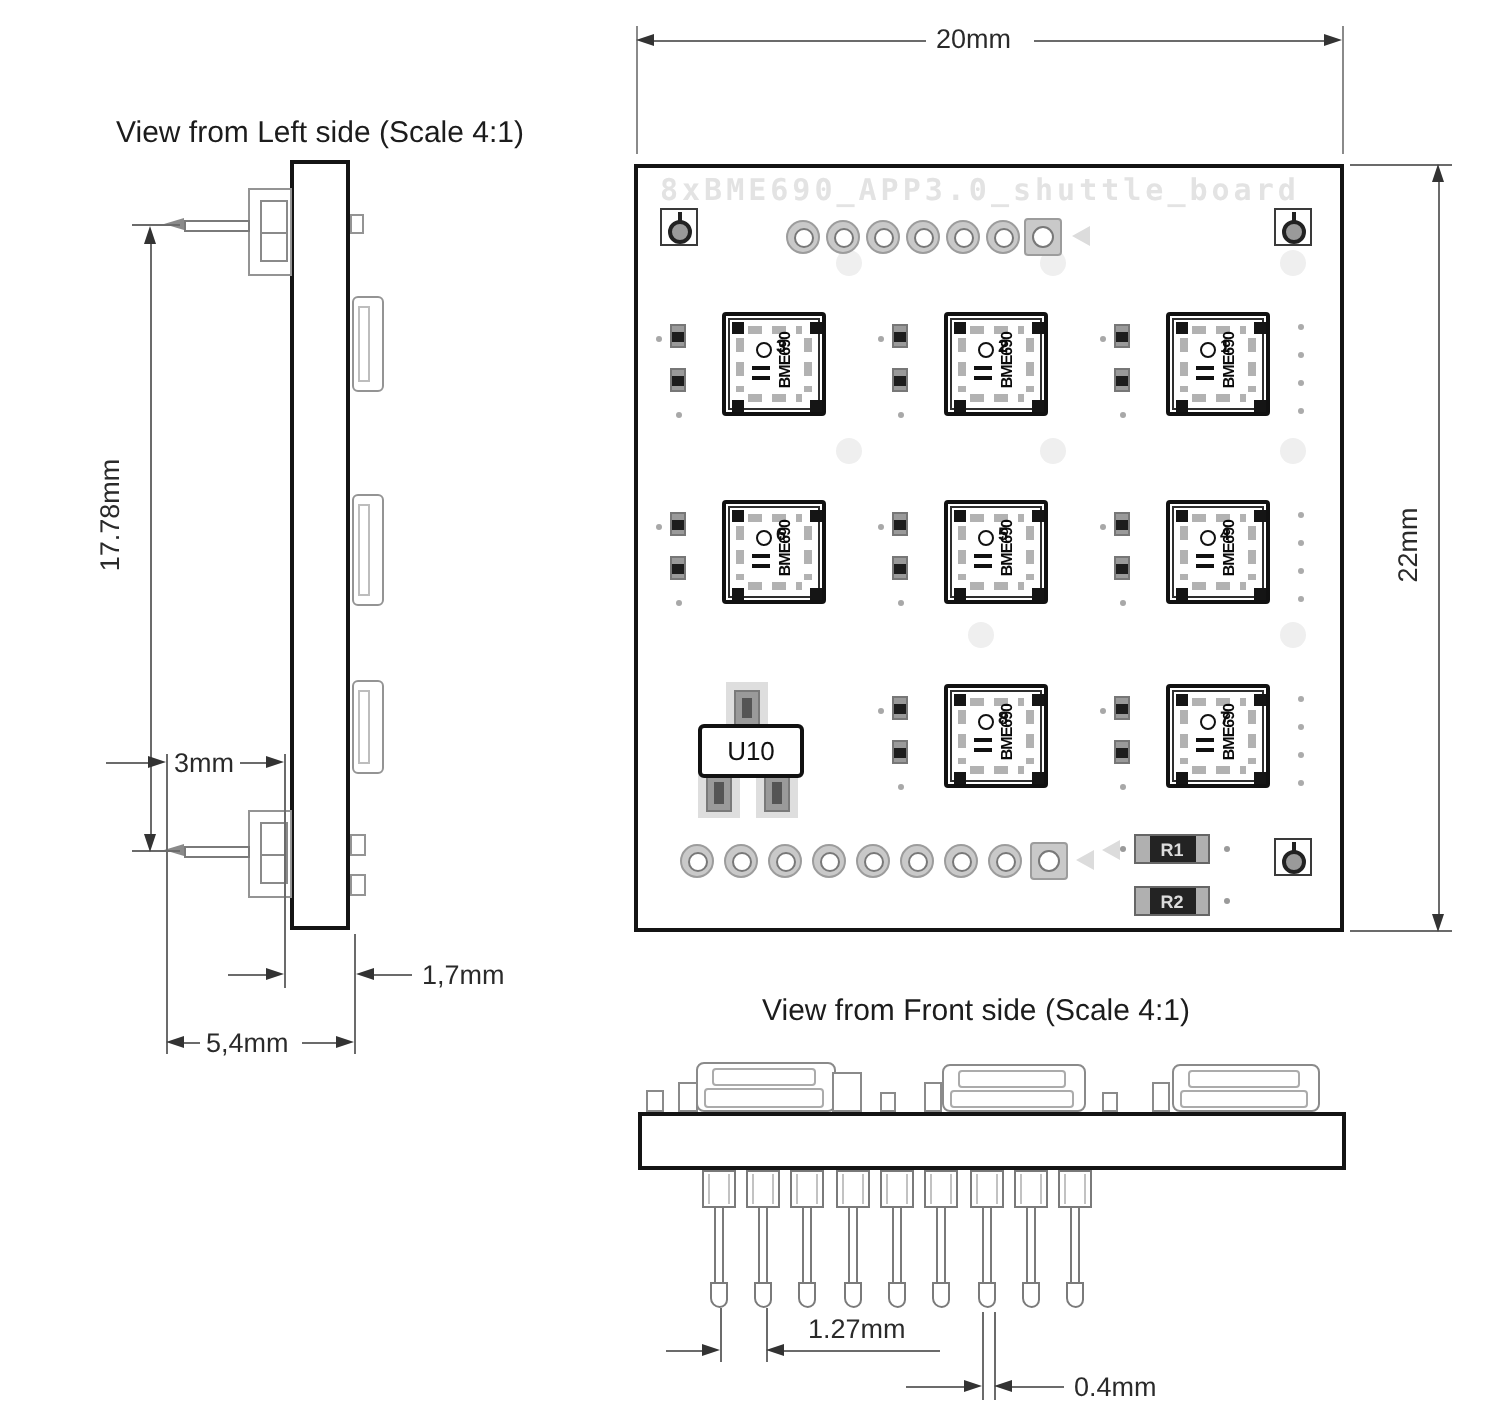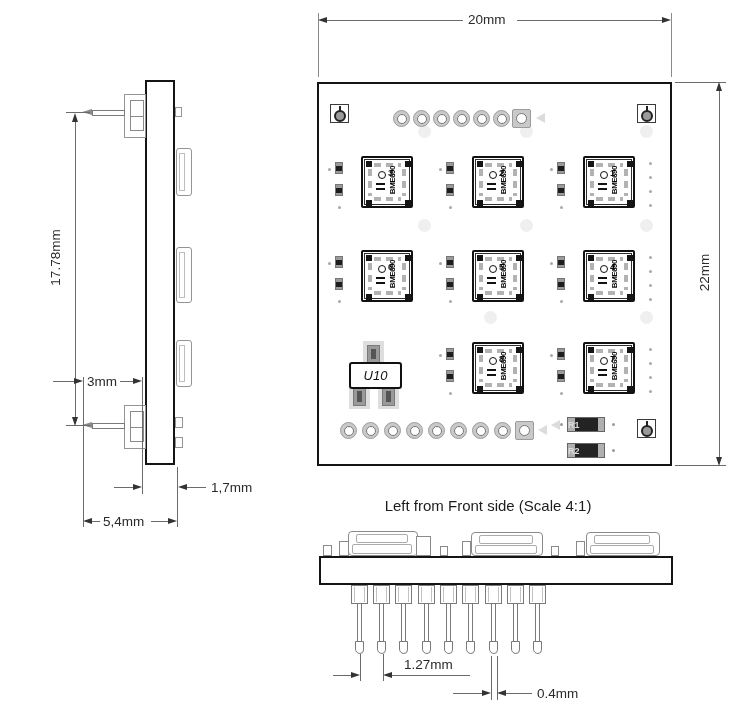--- a/index.html
+++ b/index.html
@@ -56,21 +56,21 @@
   .pgroup{width:12px;}
   .pcomp{position:absolute;width:8px;height:12px;border:1px solid #777;box-sizing:border-box;
          background:linear-gradient(180deg,#9a9a9a 0 3px,#1d1d1d 3px 8px,#9a9a9a 8px 12px);}
   .pgroup::before{content:"";position:absolute;left:-7px;top:6px;width:3px;height:3px;border-radius:50%;background:#a8a8a8;}
   .pgroup::after{content:"";position:absolute;left:3px;top:44px;width:3px;height:3px;border-radius:50%;background:#a8a8a8;}
   .dotcol{width:3px;height:3px;border-radius:50%;background:#ababab;box-shadow:0 14px #ababab,0 28px #ababab,0 42px #ababab;}
   .fcirc{width:13px;height:13px;border-radius:50%;background:#efefef;}
   
   .res{width:38px;height:15px;border:1px solid #666;box-sizing:border-box;
        background:linear-gradient(90deg,#b0b0b0 0 7px,#232323 7px 30px,#b0b0b0 30px 38px);
-       color:#dcdcdc;font-size:9px;font-weight:700;display:flex;align-items:center;}
+       color:#dcdcdc;font-size:9px;font-weight:700;display:flex;align-items:center;justify-content:center;}
   .rdot{width:3px;height:3px;border-radius:50%;background:#9a9a9a;}
   
   .u10body{border:2.5px solid #111;border-radius:3px;background:#fff;box-sizing:border-box;
            display:flex;align-items:center;justify-content:center;font-size:13px;color:#111;}
   .u10pad{background:#9a9a9a;border:1px solid #7a7a7a;box-sizing:border-box;}
   .u10pad::after{content:"";position:absolute;left:3px;right:3px;top:3px;bottom:3px;background:#555;}
   .halo{background:#dedede;}
   
   .cout{border:1px solid #949494;background:#fff;box-sizing:border-box;}
   .cin{border:1px solid #8a8a8a;background:#fff;box-sizing:border-box;}
@@ -90,20 +90,21 @@
   .ph::before{content:"";position:absolute;left:2px;top:1px;bottom:1px;width:1px;background:#c2c2c2;}
   .ph::after{content:"";position:absolute;right:2px;top:1px;bottom:1px;width:1px;background:#c2c2c2;}
   .pr{left:6px;top:19px;width:5px;height:40px;border-left:1px solid #7a7a7a;border-right:1px solid #7a7a7a;background:#fff;}
   .pb{left:4px;top:56px;width:9px;height:13px;border:1px solid #7a7a7a;border-radius:0 0 5px 6px;background:#fff;}
 </style>
 </head>
 <body>
 
 <div id="canvas">
 
+  <div class="abs title" style="left:160px;top:58px;">View from Left side (Scale 4:1)</div>
 
   <div class="abs board" style="left:145px;top:80px;width:30px;height:385px;"></div>
 
   <div class="abs cout" style="left:124px;top:94px;width:22px;height:44px;"></div>
   <div class="abs cin" style="left:130px;top:100px;width:14px;height:31px;"></div>
   <div class="abs lrod" style="left:92px;top:110px;width:33px;height:6px;"></div>
   <div class="abs ltip" style="left:82px;top:109px;"></div>
 
   <div class="abs cout" style="left:124px;top:405px;width:22px;height:44px;"></div>
   <div class="abs cin" style="left:130px;top:411px;width:14px;height:31px;"></div>
@@ -149,20 +150,21 @@
   <div class="abs vl" style="left:671px;top:13px;height:64px;"></div>
   <div class="abs al" style="left:318px;top:16.5px;"></div>
   <div class="abs hl" style="left:327px;top:20px;width:136px;"></div>
   <div class="abs dimtext" style="left:468px;top:12px;">20mm</div>
   <div class="abs hl" style="left:517px;top:20px;width:145px;"></div>
   <div class="abs ar" style="left:662px;top:16.5px;"></div>
 
 
   <div class="abs board" style="left:317px;top:82px;width:355px;height:384px;"></div>
 
+  <div class="abs silk" style="left:330px;top:86px;">8xBME690_APP3.0_shuttle_board</div>
 
   <div class="abs fcirc" style="left:418px;top:125px;"></div>
   <div class="abs fcirc" style="left:520px;top:125px;"></div>
   <div class="abs fcirc" style="left:640px;top:125px;"></div>
   <div class="abs fcirc" style="left:418px;top:219px;"></div>
   <div class="abs fcirc" style="left:520px;top:219px;"></div>
   <div class="abs fcirc" style="left:640px;top:219px;"></div>
   <div class="abs fcirc" style="left:484px;top:311px;"></div>
   <div class="abs fcirc" style="left:640px;top:311px;"></div>
 
@@ -320,21 +322,21 @@
   <div class="abs dotcol" style="left:649px;top:162px;"></div>
   <div class="abs dotcol" style="left:649px;top:256px;"></div>
   <div class="abs dotcol" style="left:649px;top:348px;"></div>
 
   <div class="abs halo" style="left:363px;top:341px;width:21px;height:22px;"></div>
   <div class="abs halo" style="left:349px;top:386px;width:21px;height:23px;"></div>
   <div class="abs halo" style="left:378px;top:386px;width:21px;height:23px;"></div>
   <div class="abs u10pad" style="left:367px;top:345px;width:13px;height:18px;"></div>
   <div class="abs u10pad" style="left:353px;top:387px;width:13px;height:19px;"></div>
   <div class="abs u10pad" style="left:382px;top:387px;width:13px;height:19px;"></div>
-  <div class="abs u10body" style="left:349px;top:362px;width:53px;height:27px;font-style:italic;">
+  <div class="abs u10body" style="left:349px;top:362px;width:53px;height:27px;">
     <span>U10</span>
   </div>
 
   <div class="abs hole" style="left:340px;top:422px;"></div>
   <div class="abs hole" style="left:362px;top:422px;"></div>
   <div class="abs hole" style="left:384px;top:422px;"></div>
   <div class="abs hole" style="left:406px;top:422px;"></div>
   <div class="abs hole" style="left:428px;top:422px;"></div>
   <div class="abs hole" style="left:450px;top:422px;"></div>
   <div class="abs hole" style="left:472px;top:422px;"></div>
@@ -353,21 +355,21 @@
   <div class="abs rdot" style="left:612px;top:423px;"></div>
   <div class="abs rdot" style="left:612px;top:449px;"></div>
 
   <div class="abs hl" style="left:675px;top:82px;width:51px;"></div>
   <div class="abs hl" style="left:675px;top:465px;width:51px;"></div>
   <div class="abs au" style="left:715.5px;top:82px;"></div>
   <div class="abs dvl" style="left:719px;top:91px;height:366px;"></div>
   <div class="abs ad" style="left:715.5px;top:457px;"></div>
   <div class="abs dimtext rot" style="left:674px;top:265px;width:60px;">22mm</div>
 
-  <div class="abs title" style="left:488px;top:497px;">Left from Front side (Scale 4:1)</div>
+  <div class="abs title" style="left:488px;top:497px;">View from Front side (Scale 4:1)</div>
 
   <div class="abs stub" style="left:323px;top:545px;width:9px;height:11px;"></div>
   <div class="abs stub" style="left:339px;top:541px;width:10px;height:15px;"></div>
   <div class="abs pkg" style="left:348px;top:531px;width:70px;height:25px;"></div>
   <div class="abs pkgin" style="left:356px;top:534px;width:52px;height:9px;"></div>
   <div class="abs pkgin" style="left:352px;top:544px;width:60px;height:10px;"></div>
   <div class="abs stub" style="left:416px;top:536px;width:15px;height:20px;"></div>
   <div class="abs stub" style="left:440px;top:546px;width:8px;height:10px;"></div>
   <div class="abs stub" style="left:462px;top:541px;width:9px;height:15px;"></div>
   <div class="abs pkg" style="left:471px;top:532px;width:72px;height:24px;"></div>

